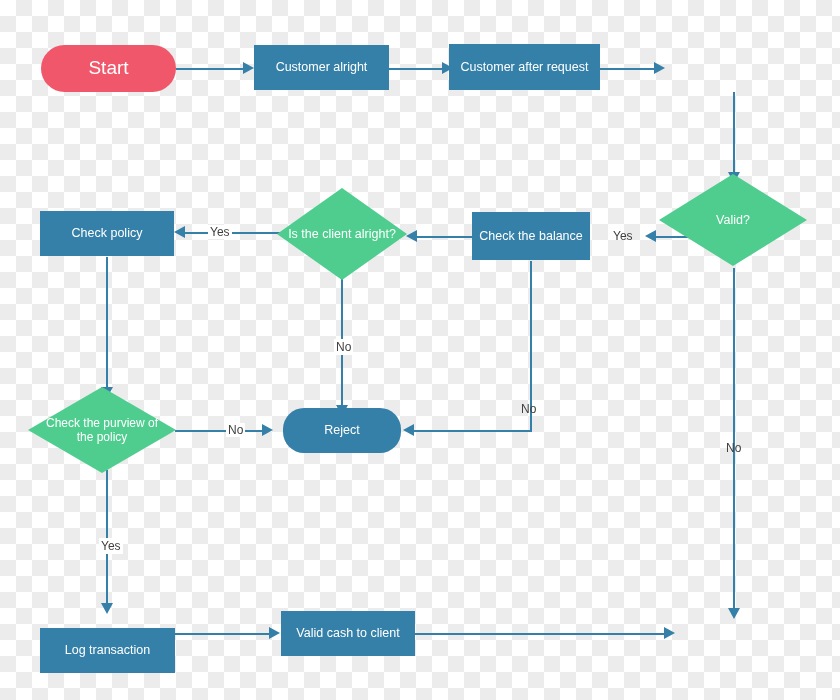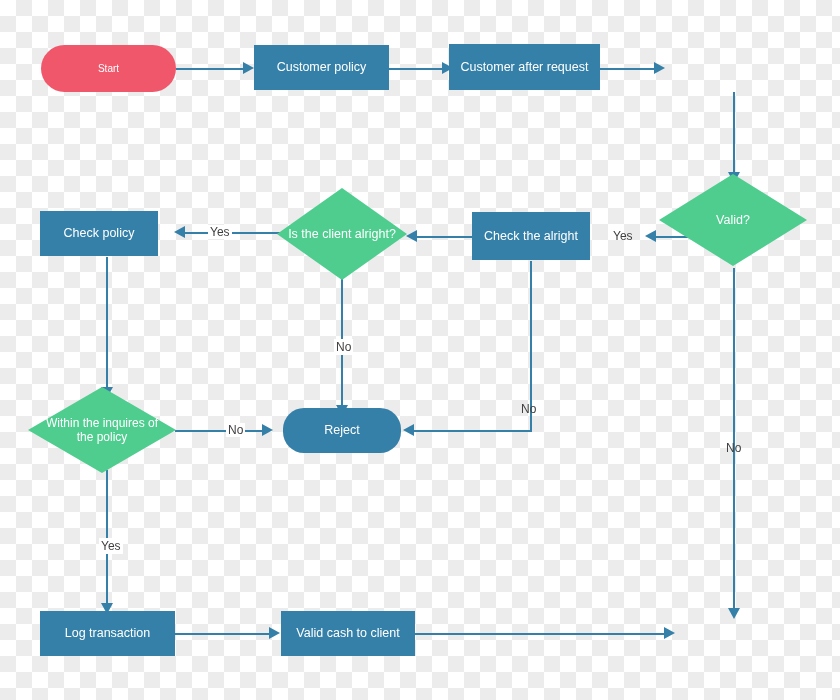--- a/index.html
+++ b/index.html
@@ -36,21 +36,21 @@
     line-height: 1.18;
   }
   .rect {
     background: #3580a8;
     font-size: 12.5px;
     padding: 2px 6px;
   }
   .terminator {
     background: #f0576b;
     border-radius: 999px;
-    font-size: 10px;
+    font-size: 19px;
   }
   .diamond-wrap {
     position: absolute;
   }
   .diamond-shape {
     position: absolute;
     left: 0; top: 0;
     width: 100%; height: 100%;
   }
   .diamond-label {
@@ -153,50 +153,50 @@
   <div class="elabel" style="left:99px; top:538px; background:#ffffff; padding:1px 2px;">Yes</div>
 
   <div class="edge h" style="left:175px; top:633px; width:95px;"></div>
   <div class="arrow arrow-r" style="left:269px; top:627px;"></div>
 
   <div class="edge h" style="left:415px; top:633px; width:255px;"></div>
   <div class="arrow arrow-r" style="left:664px; top:627px;"></div>
 
   <div class="node terminator" style="left:41px; top:45px; width:135px; height:47px;">Start</div>
 
-  <div class="node rect" style="left:254px; top:45px; width:135px; height:45px;">Customer policy</div>
+  <div class="node rect" style="left:254px; top:45px; width:135px; height:45px;">Customer alright</div>
 
   <div class="node rect" style="left:449px; top:44px; width:151px; height:46px;">Customer after request</div>
 
 
   <div class="diamond-wrap" style="left:659px; top:174px; width:148px; height:92px;">
     <svg class="diamond-shape" viewBox="0 0 148 92" preserveAspectRatio="none">
       <polygon points="74,0 148,46 74,92 0,46" fill="#4ecd8f"></polygon>
     </svg>
     <div class="diamond-label">Valid?</div>
   </div>
 
-  <div class="node rect" style="left:472px; top:212px; width:118px; height:48px;">Check the alright</div>
+  <div class="node rect" style="left:472px; top:212px; width:118px; height:48px;">Check the balance</div>
 
   <div class="diamond-wrap" style="left:277px; top:188px; width:130px; height:92px;">
     <svg class="diamond-shape" viewBox="0 0 130 92" preserveAspectRatio="none">
       <polygon points="65,0 130,46 65,92 0,46" fill="#4ecd8f"></polygon>
     </svg>
     <div class="diamond-label">Is the client  alright?</div>
   </div>
 
-  <div class="node rect" style="left:40px; top:211px; width:118px; height:45px;">Check policy</div>
+  <div class="node rect" style="left:40px; top:211px; width:134px; height:45px;">Check policy</div>
 
   <div class="diamond-wrap" style="left:28px; top:387px; width:148px; height:86px;">
     <svg class="diamond-shape" viewBox="0 0 148 86" preserveAspectRatio="none">
       <polygon points="74,0 148,43 74,86 0,43" fill="#4ecd8f"></polygon>
     </svg>
-    <div class="diamond-label" style="font-size:12px; padding:0 14px;">Within the inquires  of the policy</div>
+    <div class="diamond-label" style="font-size:12px; padding:0 14px;">Check the purview  of the policy</div>
   </div>
 
   <div class="node rect" style="left:283px; top:408px; width:118px; height:45px;border-radius:21px;">Reject</div>
 
-  <div class="node rect" style="left:40px; top:611px; width:135px; height:45px;">Log transaction</div>
+  <div class="node rect" style="left:40px; top:628px; width:135px; height:45px;">Log transaction</div>
 
   <div class="node rect" style="left:281px; top:611px; width:134px; height:45px;">Valid cash to client</div>
 
 
 </div>
 
 </body></html>

